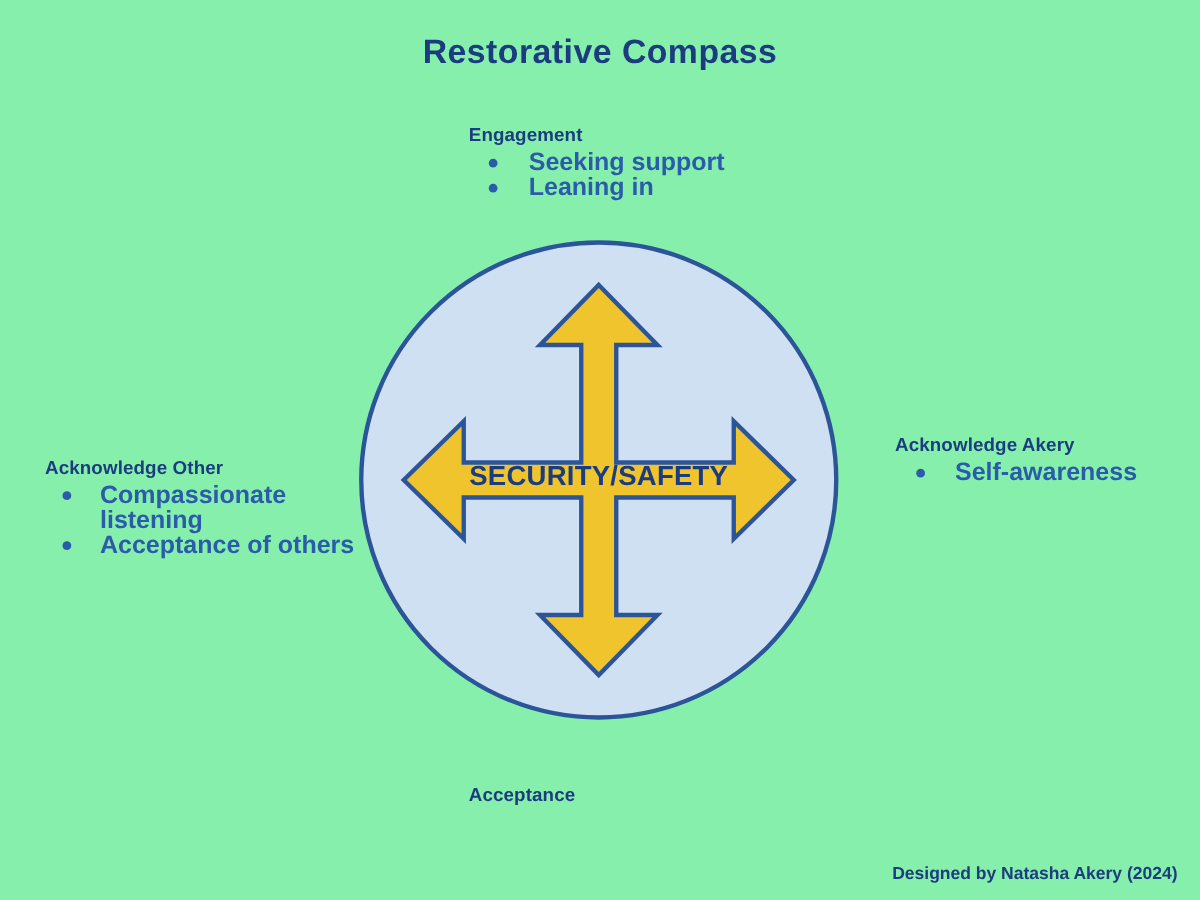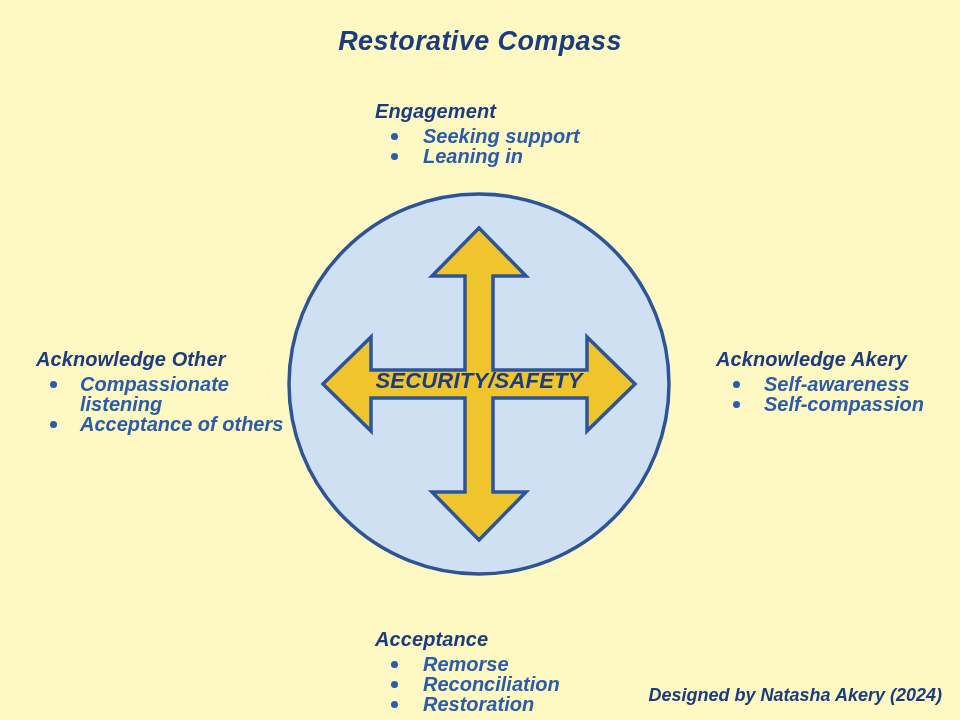--- a/index.html
+++ b/index.html
@@ -8,23 +8,22 @@
     padding: 0;
     background: #000000;
   }
   body {
     font-family: "Liberation Sans", sans-serif;
   }
   #stage {
     position: relative;
     width: 960px;
     height: 720px;
-    background: #fef9c3;
+    background: #86efac;
     overflow: hidden;
-    font-style: italic;
   }
 
   
   #title {
     position: absolute;
     left: 0;
     top: 26px;
     width: 960px;
     text-align: center;
     font-size: 27px;
@@ -32,21 +31,21 @@
     letter-spacing: 0.4px;
     color: #1b3c7e;
     white-space: nowrap;
   }
 
   
   .block {
     position: absolute;
   }
   .block-heading {
-    font-size: 20px;
+    font-size: 15px;
     font-weight: bold;
     color: #1b3c7e;
     letter-spacing: 0.1px;
     margin-bottom: 3px;
     white-space: nowrap;
   }
   .bullets {
     list-style: none;
     margin: 0;
     padding: 0;
@@ -65,21 +64,21 @@
     top: 7px;
     width: 7px;
     height: 7px;
     border-radius: 50%;
     background: #2a5caa;
   }
 
   
   #block-engagement   { left: 375px; top: 100px; }
   #block-acceptance   { left: 375px; top: 592px; margin-top: 36px; }
-  #block-ack-other    { left: 36px;  top: 348px; }
+  #block-ack-other    { left: 36px;  top: 366px; }
   #block-ack-self     { left: 716px; top: 348px; }
 
   #block-ack-other .bullets li { padding-left: 44px; }
   #block-ack-other .bullets li .dot { left: 14px; }
   #block-ack-self  .bullets li { padding-left: 48px; }
   #block-ack-self  .bullets li .dot { left: 17px; }
 
   
   #compass {
     position: absolute;
@@ -102,21 +101,21 @@
     color: #1b3c7e;
     pointer-events: none;
     white-space: nowrap;
   }
 
   
   #credit {
     position: absolute;
     right: 18px;
     bottom: 14px;
-    font-size: 18px;
+    font-size: 14px;
     font-weight: bold;
     color: #1b3c7e;
     white-space: nowrap;
   }
 </style>
 </head>
 <body>
 
 <div id="stage">
 
@@ -135,31 +134,25 @@
     <ul class="bullets">
       <li style="width:210px"><span class="dot"></span><span>Compassionate listening</span></li>
       <li><span class="dot"></span><span>Acceptance of others</span></li>
     </ul>
   </div>
 
   <div class="block" id="block-ack-self">
     <div class="block-heading">Acknowledge Akery</div>
     <ul class="bullets">
       <li><span class="dot"></span><span>Self-awareness</span></li>
-      <li><span class="dot"></span><span>Self-compassion</span></li>
     </ul>
   </div>
 
   <div class="block" id="block-acceptance">
     <div class="block-heading">Acceptance</div>
-    <ul class="bullets">
-      <li><span class="dot"></span><span>Remorse</span></li>
-      <li><span class="dot"></span><span>Reconciliation</span></li>
-      <li><span class="dot"></span><span>Restoration</span></li>
-    </ul>
   </div>
 
   <div id="compass">
     <svg width="388" height="388" viewBox="0 0 388 388" xmlns="http://www.w3.org/2000/svg">
       <circle cx="194" cy="194" r="190" fill="#cfe0f2" stroke="#2c5599" stroke-width="3.5"></circle>
 
       <path d="M 194 38
                L 241 86
                L 208 86
                L 208 180

